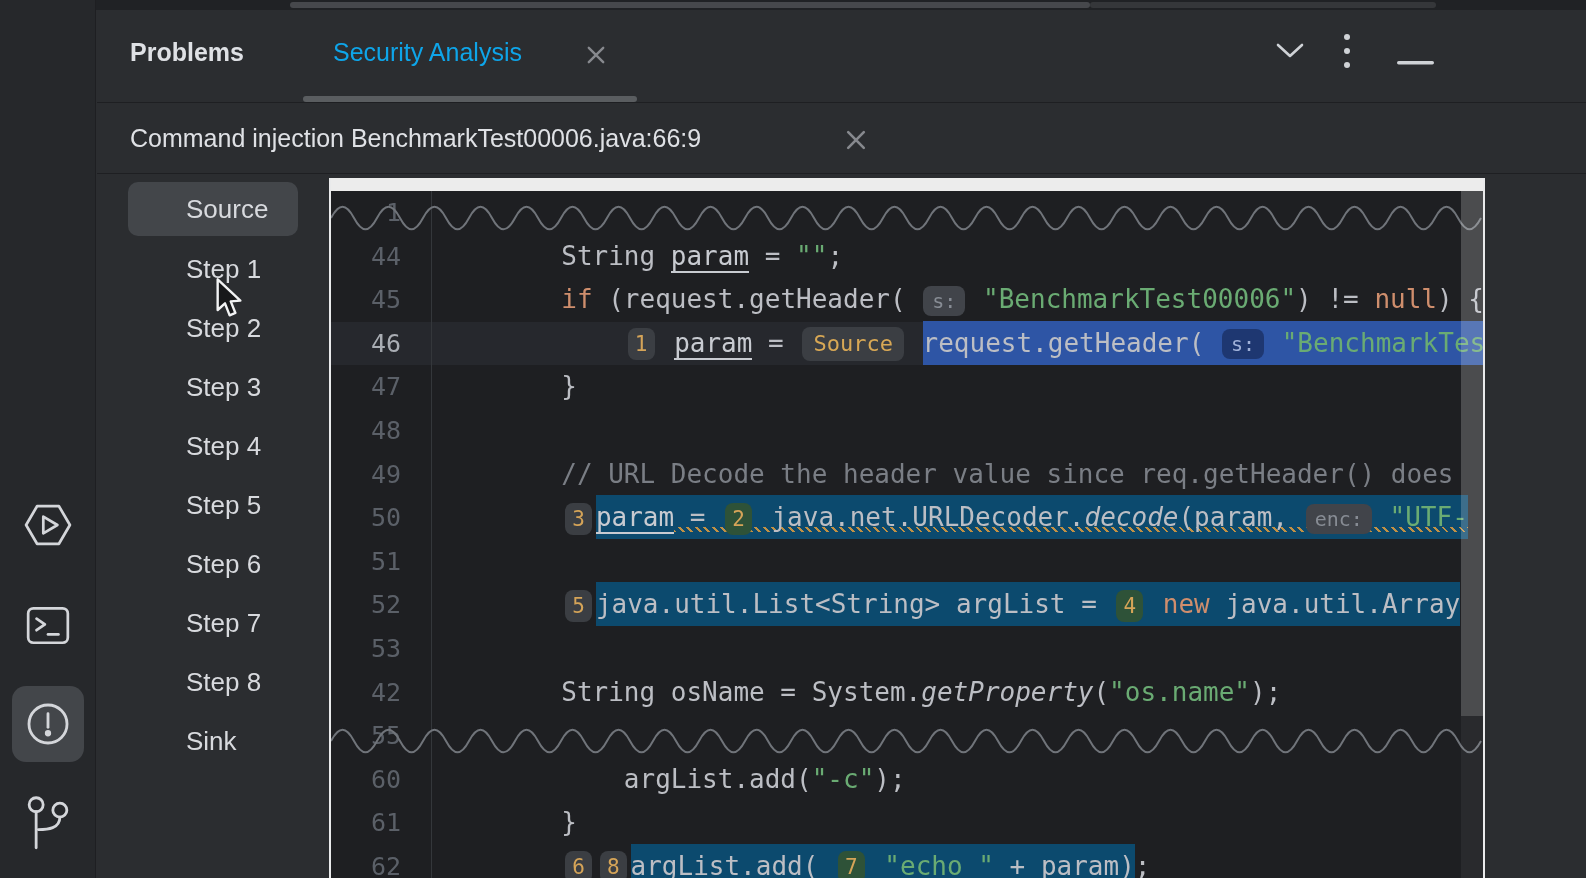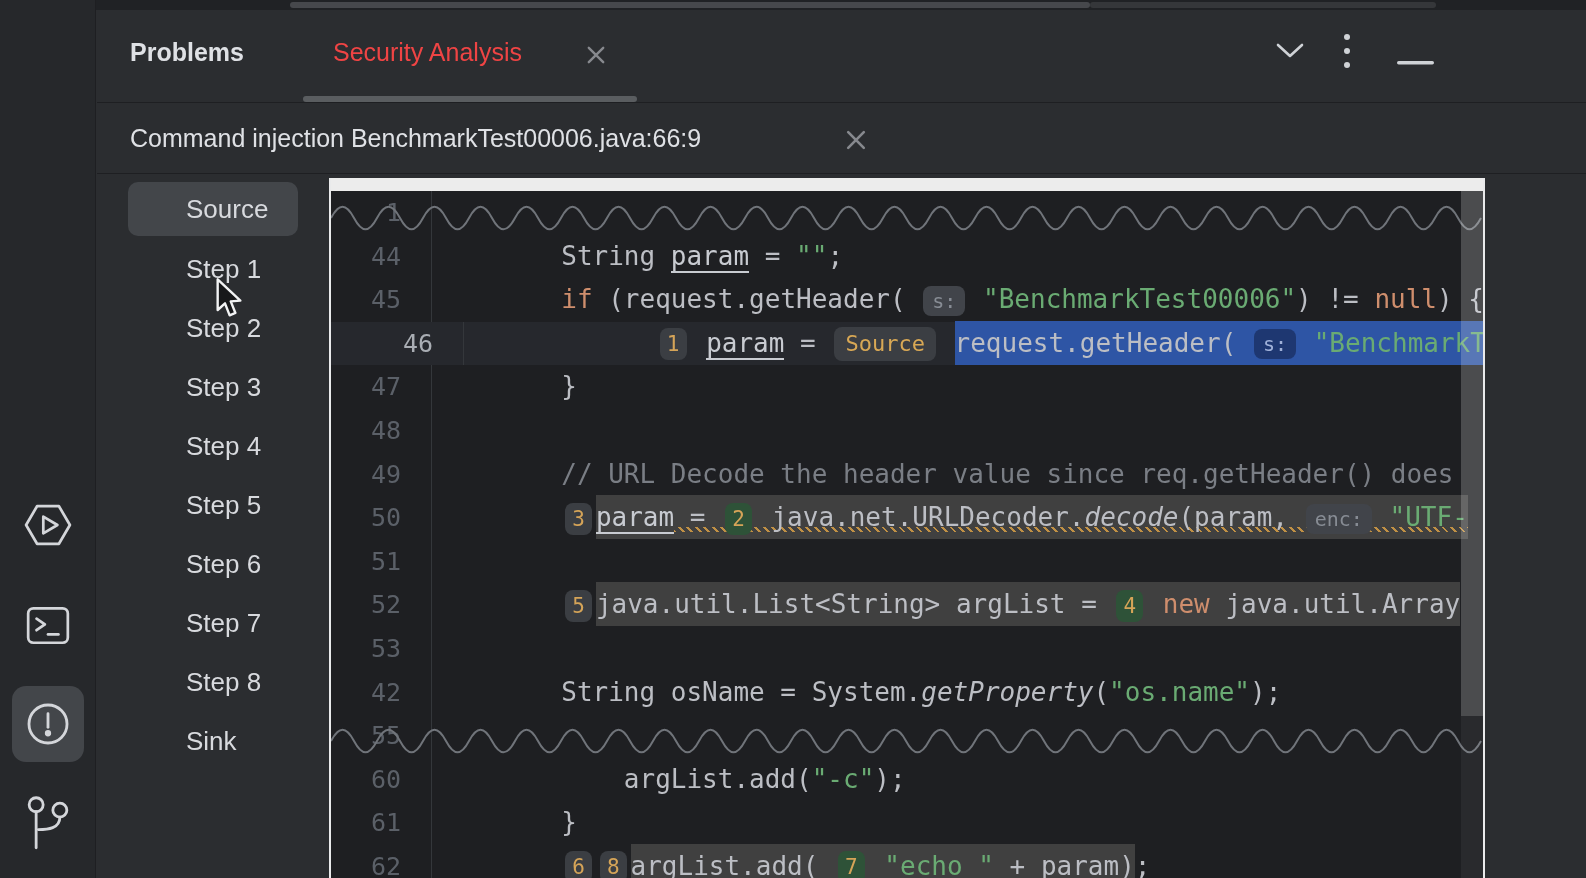--- a/index.html
+++ b/index.html
@@ -19,21 +19,21 @@
   .activity-bar { position:absolute; left:0; top:0; width:96px; height:878px; background:#26282b; border-right:1px solid #1e1f22; }
   .act-btn { position:absolute; left:0; width:96px; display:flex; align-items:center; justify-content:center; }
   .act-pill { position:absolute; left:12px; width:72px; height:76px; background:#43464a; border-radius:14px; }
   .act-btn svg { position:relative; }
 
   
   .panel { position:absolute; left:97px; top:10px; width:1489px; height:868px; background:#2b2d30;padding-left:42px; }
 
   .hdr { position:absolute; left:0; top:0; width:100%; height:93px; border-bottom:1px solid #1e1f22; }
   .hdr-title { position:absolute; left:33px; top:28px; font-size:25px; font-weight:bold; color:#dfe1e5; }
-  .hdr-tab { position:absolute; left:236px; top:28px; font-size:25px; color:#ef4444; }
+  .hdr-tab { position:absolute; left:236px; top:28px; font-size:25px; color:#0ea5e9; }
   .hdr-tab-close { position:absolute; left:487px; top:33px; }
   .tab-underline { position:absolute; left:206px; top:86px; width:334px; height:6px; background:#5a5d60; border-radius:3px; }
   .hdr-ico { position:absolute; top:30px; cursor:default; }
 
   .subhdr { position:absolute; left:0; top:94px; width:100%; height:70px; border-bottom:1px solid #1e1f22; }
   .sub-title { position:absolute; left:33px; top:20px; font-size:25px; color:#dfe1e5; }
   .sub-close { position:absolute; left:746px; top:23px; }
 
   
   .content { position:absolute; left:0; top:168px; width:100%; height:700px; }
@@ -46,39 +46,39 @@
 
   
   .editor { position:absolute; left:232px; top:0; width:1156px; height:700px;
     border-left:2px solid #e9eaeb; border-right:2px solid #e9eaeb; background:#1e1f22; }
   .editor-top { height:13px; background:#ececec; }
   .code-scroll { position:relative; height:687px; overflow:hidden; background:#1e1f22;
     font-family:"DejaVu Sans Mono", monospace; font-size:26px; }
   .code-row { display:flex; height:43.6px; line-height:43.6px; white-space:pre; position:relative; }
   .code-row.cur { background:#26282d; }
   .ln { flex:0 0 100px; padding-right:30px; text-align:right; color:#5b6068; font-size:25px; }
-  .cur .ln { color:#a9adb3;margin-left:32px; }
+  .cur .ln { color:#a9adb3; }
   .lc { flex:1 1 auto; border-left:1px solid #34373b; padding-left:4px; overflow:visible; }
   .tok.def { color:#bcbec4; }
   .tok.kw  { color:#cf8e6d; }
   .tok.str { color:#6aab73; }
   .tok.com { color:#7a7e85; }
   .tok.ul  { color:#c8cbd1; border-bottom:2px solid #c8cbd1; }
   .tok.it  { color:#bcbec4; font-style:italic; }
   .badge { display:inline-block; height:32px; line-height:32px; min-width:18px; padding:0 7px; margin:0 4px;
     border-radius:8px; background:#3b3e43; color:#d5a458; font-size:21px; text-align:center; vertical-align:middle; }
   .hl.green .badge { background:#2e5238; }
   .inlay { display:inline-block; height:30px; line-height:30px; padding:0 9px; margin:0 2px;
     border-radius:8px; background:#41444a; color:#878c94; font-size:20px; vertical-align:middle; }
   .hl.blue .inlay { background:rgba(10,20,50,0.45); color:#9fb0d8; }
   .tag { display:inline-block; height:34px; line-height:34px; padding:0 11px; margin:0 3px;
     border-radius:8px; background:#3b3e43; color:#d8a855; font-size:22px; vertical-align:middle; }
   .hl { padding:7px 0; }
   .hl.blue  { background:#2e55a5; padding-right:300px; margin-right:-300px; }
-  .hl.green { background:#404040; }
+  .hl.green { background:#0c4a6e; }
   .zz { background-image:repeating-linear-gradient(45deg,#c09045 0 2px,transparent 2px 6px);
     background-size:100% 5px; background-position:0 100%; background-repeat:no-repeat; }
   .wavesvg { position:absolute; left:0; top:0; width:100%; height:100%; pointer-events:none; }
   .v-scrollbar { position:absolute; right:0; top:13px; width:22px; height:687px; background:rgba(255,255,255,0.05); z-index:5; }
   .v-thumb { position:absolute; right:0; top:0; width:22px; height:525px; background:rgba(255,255,255,0.16); }
 
   .mouse-cursor { position:absolute; left:214px; top:278px; z-index:50; pointer-events:none; }
 </style>
 </head>
 <body>

